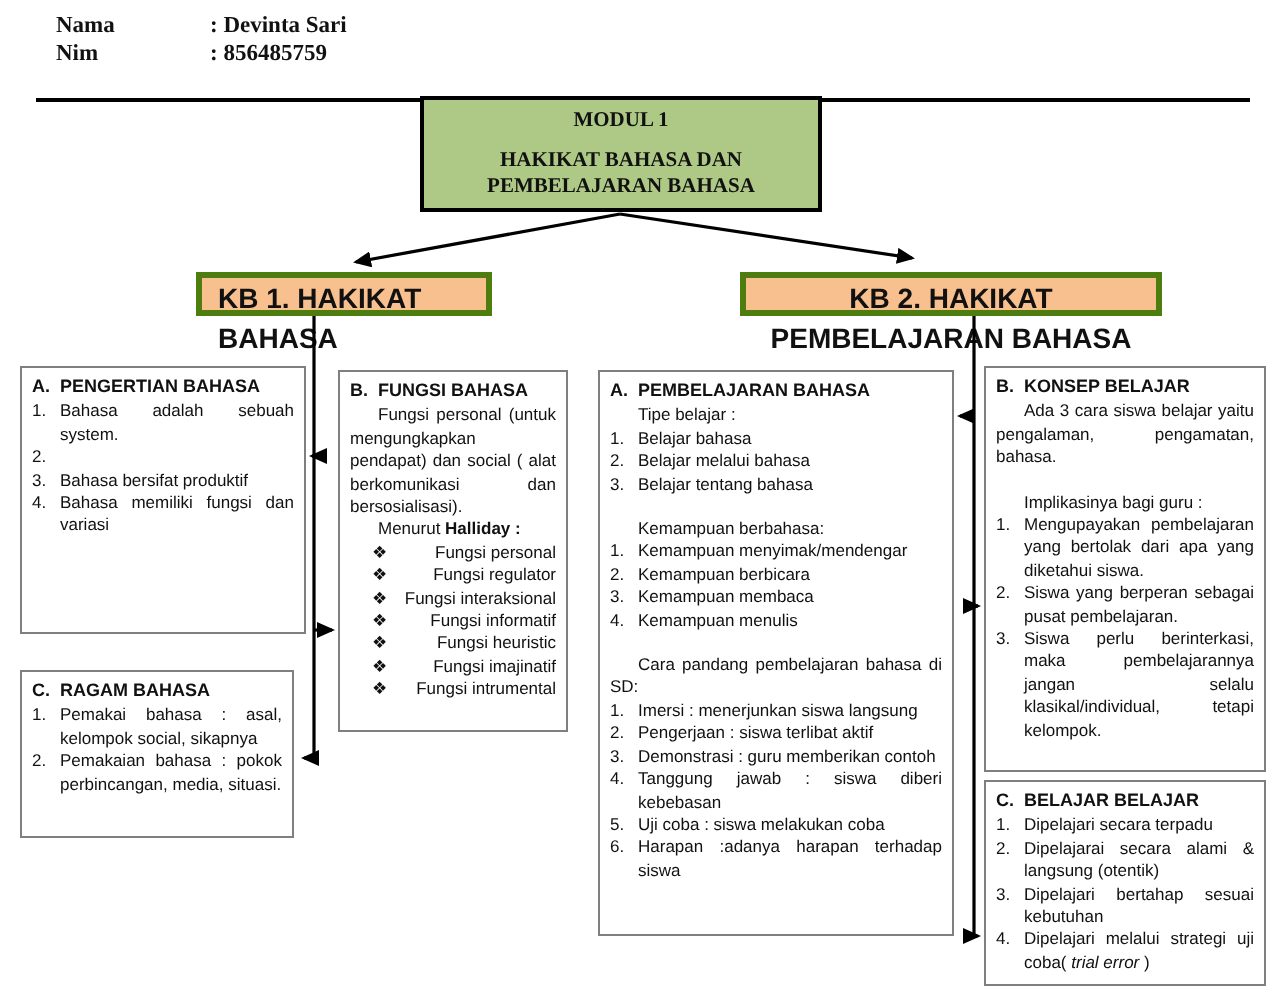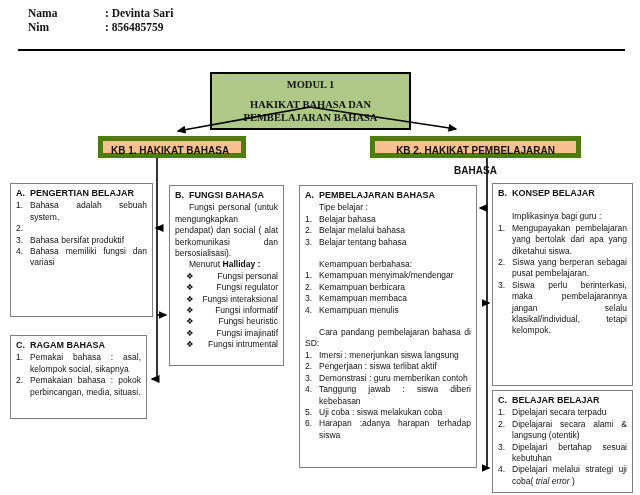--- a/index.html
+++ b/index.html
@@ -13,22 +13,22 @@
   .hdr-label{width:77px;}
   .hdr-rule{position:absolute;left:18px;top:49px;width:607px;height:2px;background:#000;}
 
   
   .modul{position:absolute;left:210px;top:48px;width:201px;height:58px;box-sizing:border-box;
          border:2px solid #000;text-align:center;font-family:"Liberation Serif",serif;
          font-weight:bold;font-size:10.5px;line-height:13px;padding-top:4px;}
   .modul .gap{height:7px;}
 
   
-  .kb{position:absolute;top:136px;height:22px;box-sizing:border-box;border:5px solid #4d7c0f;
-      font-weight:bold;font-size:10px;line-height:20px;}
+  .kb{position:absolute;top:136px;height:22px;box-sizing:border-box;border:3px solid #4d7c0f;
+      font-weight:bold;font-size:14px;line-height:20px;}
   .kb1{left:98px;width:148px;padding-left:8px;}
   .kb2{left:370px;width:211px;text-align:center;}
 
   
   .box{position:absolute;box-sizing:border-box;background:#fff;border:1px solid #7f7f7f;
        font-size:8.5px;line-height:11.4px;padding:4px 5px 3px 5px;}
   .hd{display:flex;font-weight:bold;font-size:9px;margin-bottom:1px;}
   .hd .mk{width:14px;flex:none;}
   .li{display:flex;}
   .li .mk{width:14px;flex:none;}
@@ -61,34 +61,34 @@
       <span class="hdr-label">Nama</span>
       <span>: Devinta Sari</span>
     </div>
     <div class="hdr-row">
       <span class="hdr-label">Nim</span>
       <span>: 856485759</span>
     </div>
   </div>
   <div class="hdr-rule"></div>
 
-  <div class="modul" id="modulbox" style="background: rgb(174, 200, 133); margin-top: 24px;">
+  <div class="modul" id="modulbox" style="background: rgb(174, 200, 133);">
     <div>MODUL 1</div>
     <div class="gap"></div>
     <div>HAKIKAT BAHASA DAN</div>
     <div>PEMBELAJARAN BAHASA</div>
   </div>
 
   <div class="kb kb1" style="background: rgb(247, 192, 142);">KB 1. HAKIKAT BAHASA</div>
   <div class="kb kb2" style="background: rgb(247, 192, 142);">KB 2. HAKIKAT PEMBELAJARAN BAHASA</div>
 
   <div class="box" id="pengertian">
     <div class="hd">
       <span class="mk">A.</span>
-      <span>PENGERTIAN BELAJAR</span>
+      <span>PENGERTIAN BAHASA</span>
     </div>
     <div>
         <div class="li">
           <span class="mk">1.</span>
           <span class="tx">Bahasa adalah sebuah system.</span>
         </div>
         <div class="li">
           <span class="mk">2.</span>
         </div>
         <div class="li">
@@ -226,20 +226,21 @@
           <span class="tx">Harapan :adanya harapan terhadap siswa</span>
         </div>
       </div>
   </div>
 
   <div class="box" id="konsep">
     <div class="hd">
       <span class="mk">B.</span>
       <span>KONSEP BELAJAR</span>
     </div>
+    <div class="para">Ada 3 cara siswa belajar yaitu pengalaman, pengamatan, bahasa.</div>
     <div class="gaprow"></div>
     <div class="lbl">Implikasinya bagi guru :</div>
     <div>
         <div class="li">
           <span class="mk">1.</span>
           <span class="tx">Mengupayakan pembelajaran yang bertolak dari apa yang diketahui siswa.</span>
         </div>
         <div class="li">
           <span class="mk">2.</span>
           <span class="tx">Siswa yang berperan sebagai pusat pembelajaran.</span>

